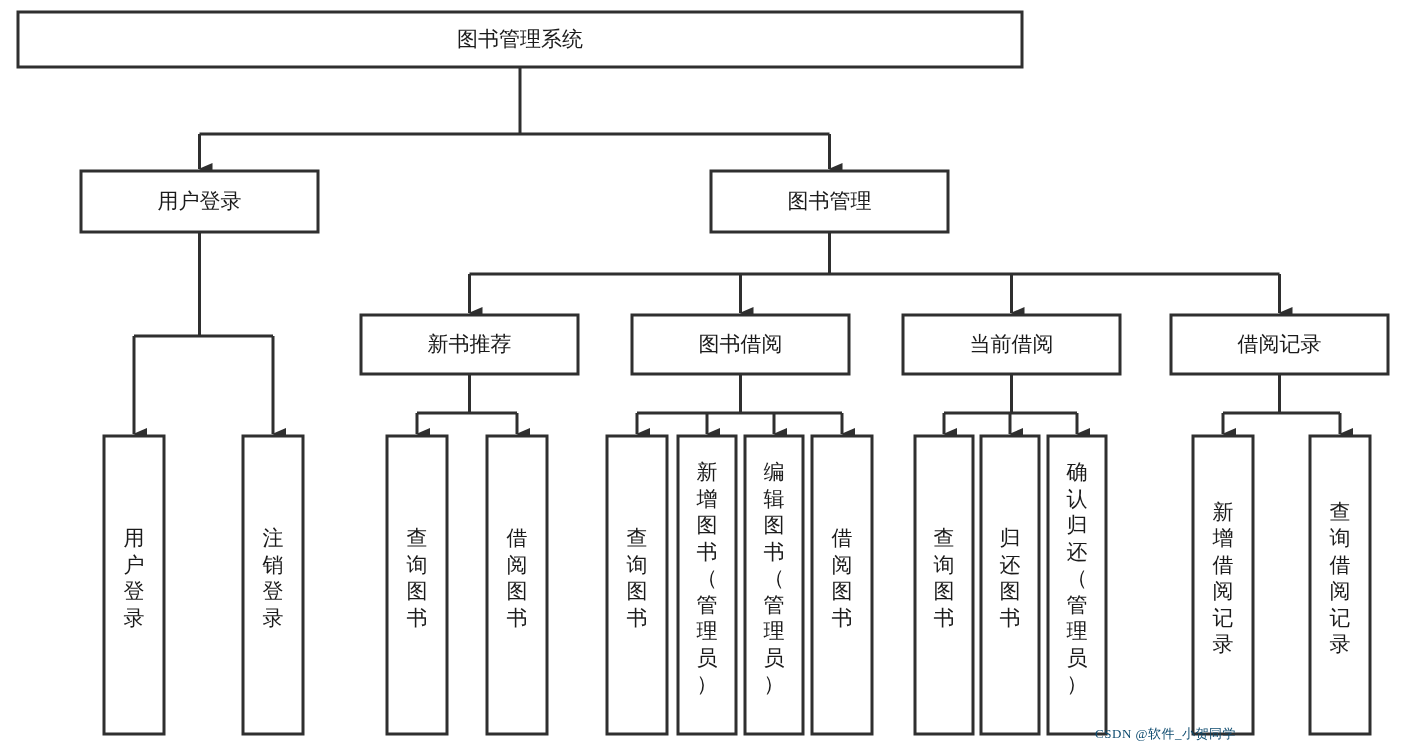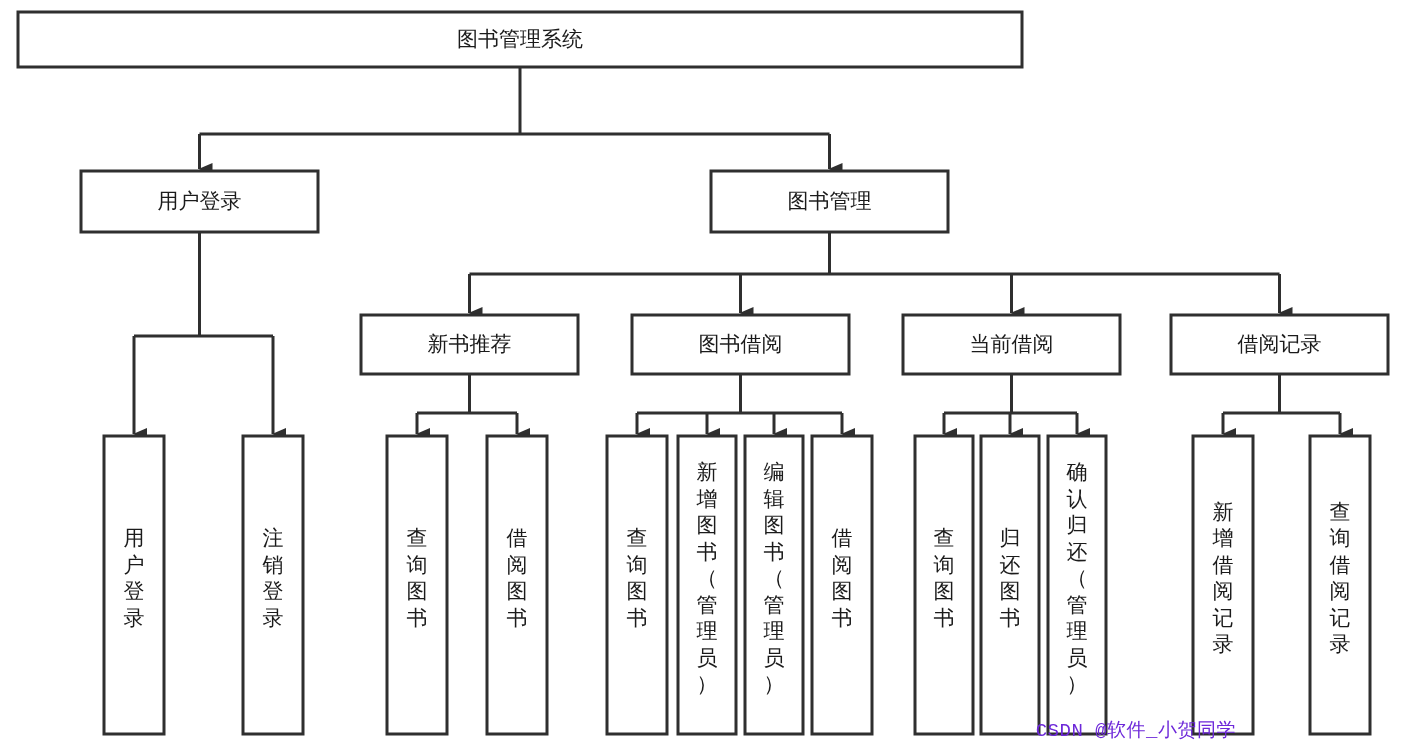--- a/index.html
+++ b/index.html
@@ -51,23 +51,23 @@
     stroke-linecap: butt;
   }
   .arrow-head {
     fill: #2f2f2f;
     stroke: none;
   }
   #watermark {
     position: absolute;
     right: 6px;
     bottom: 4px;
-    font-family: Liberation Mono, monospace;
-    font-size: 19px;
-    color: #6d28d9;
+    font-family: Liberation Serif, serif;
+    font-size: 13px;
+    color: #0c4a6e;
     letter-spacing: 0.5px;
     white-space: nowrap;
     pointer-events: none;
   }
 </style>
 </head>
 <body>
 
 <div id="diagram-root">
   <svg class="flow" viewBox="0 0 1405 747" xmlns="http://www.w3.org/2000/svg">

